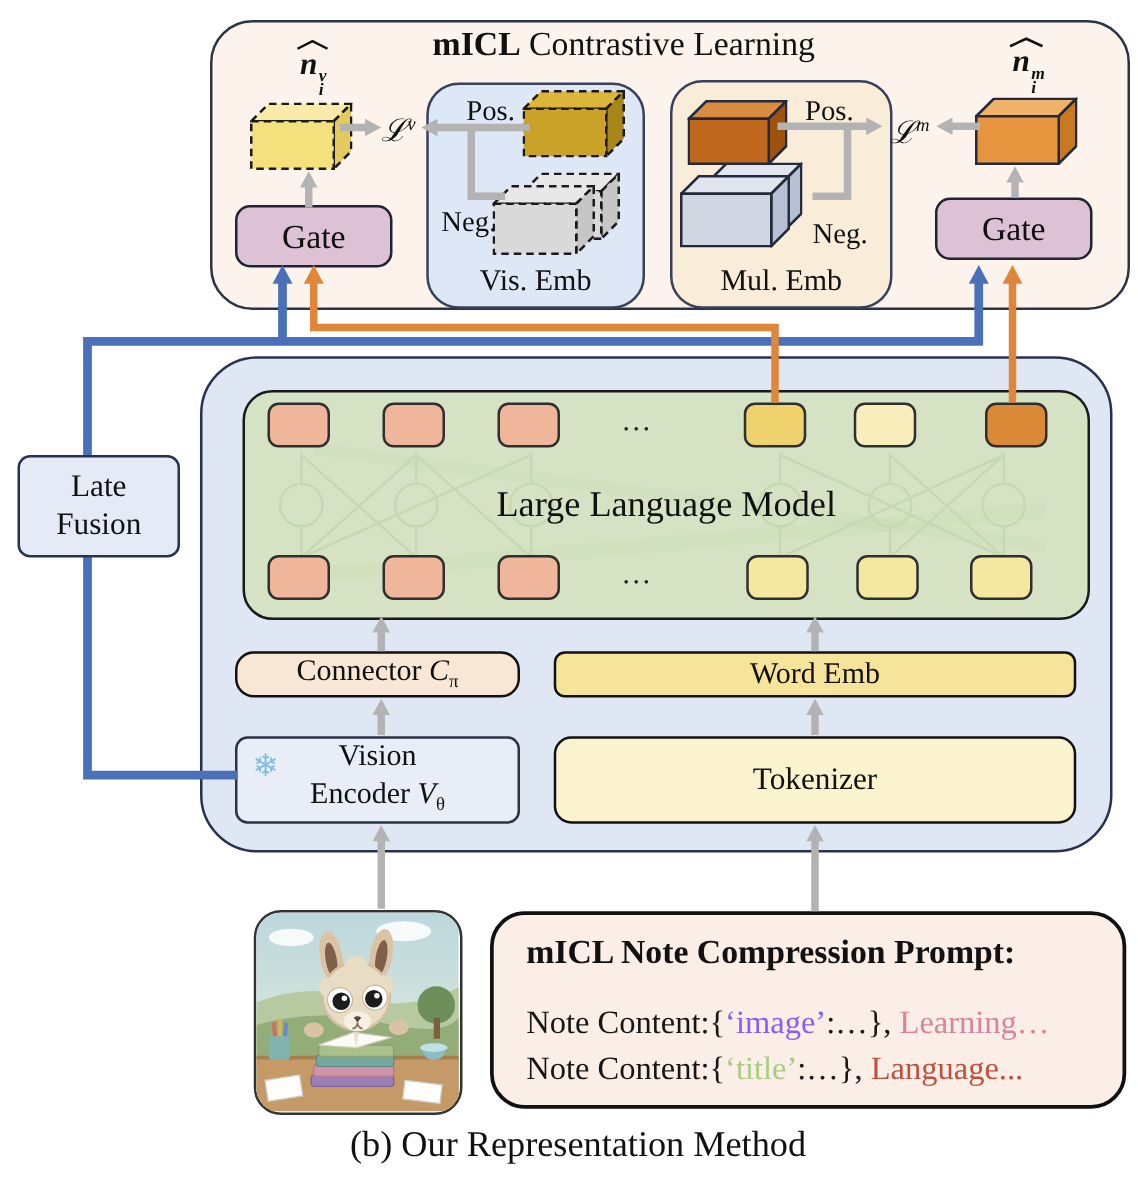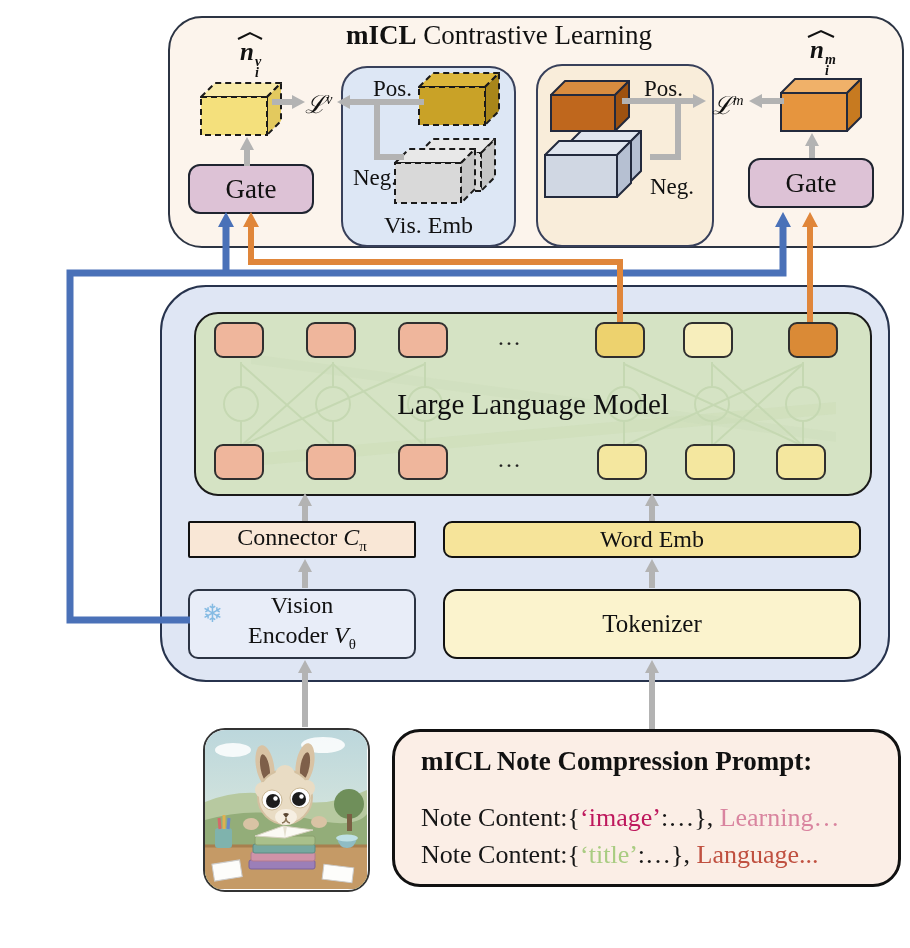--- a/index.html
+++ b/index.html
@@ -60,42 +60,42 @@
   .t-ellipsis{width:60px;text-align:center;font-size:24px;letter-spacing:2px;line-height:30px;color:#222;}
   .row-top > :nth-child(1){left:20px}.row-top > :nth-child(2){left:112px}.row-top > :nth-child(3){left:204px}
   .row-top > :nth-child(4){left:286px}.row-top > :nth-child(5){left:401px}.row-top > :nth-child(6){left:489px}
   .row-top > :nth-child(7){left:594px}
   .row-bot > :nth-child(1){left:20px}.row-bot > :nth-child(2){left:112px}.row-bot > :nth-child(3){left:204px}
   .row-bot > :nth-child(4){left:286px}.row-bot > :nth-child(5){left:403px}.row-bot > :nth-child(6){left:491px}
   .row-bot > :nth-child(7){left:582px}
 
   .proc{border:2px solid #111;box-sizing:border-box;display:flex;align-items:center;
         justify-content:center;z-index:2;font-size:24px;}
-  .connector-box{left:188px;top:521px;width:228px;height:37px;background:#f9e7d6;border-radius:2px;}
+  .connector-box{left:188px;top:521px;width:228px;height:37px;background:#f9e7d6;border-radius:15px;}
   .wordemb-box{left:443px;top:521px;width:418px;height:37px;background:#f6e49a;border-radius:9px;}
   .vision-box{left:188px;top:589px;width:228px;height:70px;background:#e8edf8;border-radius:10px;
               border:2px solid #2c3443;flex-direction:column;line-height:30px;}
   .tokenizer-box{left:443px;top:589px;width:418px;height:70px;background:#fbf3cd;border-radius:14px;font-size:25px;}
   .snowflake{position:absolute;left:12px;top:8px;font-size:25px;color:#85bbe3;z-index:3;}
   .sym{font-style:italic;}
   sub.small{font-size:15px;}
 
   .late-fusion{left:14px;top:364px;width:126px;height:78px;background:#e4eaf6;
                border:2.5px solid #27334d;border-radius:10px;display:flex;flex-direction:column;
                align-items:center;justify-content:center;font-size:25px;line-height:30px;z-index:6;}
 
   
   .llama{left:203px;top:728px;width:167px;height:164px;border:2.5px solid #333;border-radius:22px;
          overflow:hidden;z-index:2;box-sizing:border-box;}
   .prompt-box{left:392px;top:729px;width:509px;height:158px;background:#fbeee6;
               border:3px solid #111;border-radius:28px;z-index:2;box-sizing:border-box;
               padding:14px 0 0 26px;}
   .prompt-title{font-size:27px;font-weight:bold;margin-bottom:22px;}
   .prompt-line{font-size:26px;line-height:37px;white-space:nowrap;}
-  .seg-ink{color:#161616}.seg-blue{color:#be185d}.seg-pink{color:#d9849f}
+  .seg-ink{color:#161616}.seg-blue{color:#8b5cf6}.seg-pink{color:#d9849f}
   .seg-green{color:#a9cc82}.seg-red{color:#c05040}
 
   .caption{left:280px;top:900px;font-size:29px;z-index:2;}
   .watermark{left:620px;top:888px;font-size:25px;z-index:3;color:#9b9b9b;opacity:.8;
              font-family:"Liberation Sans",sans-serif;letter-spacing:1px;}
 
   #connectors{left:0;top:0;z-index:5;pointer-events:none;}
 </style>
 </head>
 <body>
@@ -149,20 +149,21 @@
   </svg>
   <svg class="box3d dashed g-gold" style="left:418px;top:72px;" width="82" height="54" viewBox="0 0 82 54">
     <polygon class="f-top" points="1,15 15,1 81,1 67,15"></polygon>
     <polygon class="f-side" points="67,15 81,1 81,39 67,53"></polygon>
     <rect class="f-front" x="1" y="15" width="66" height="38"></rect>
   </svg>
 
   <div class="abs panel mul-panel">
     <div class="abs pn-label" style="left:106px;top:10px;">Pos.</div>
     <div class="abs pn-label" style="left:112px;top:108px;">Neg.</div>
+    <div class="abs panel-cap">Mul. Emb</div>
   </div>
   <svg class="box3d solid3 g-steel" style="left:566px;top:130px;" width="76" height="56" viewBox="0 0 76 56">
     <polygon class="f-top" points="1,15 15,1 75,1 61,15"></polygon>
     <polygon class="f-side" points="61,15 75,1 75,41 61,55"></polygon>
     <rect class="f-front" x="1" y="15" width="60" height="40"></rect>
   </svg>
   <svg class="box3d solid3 g-steel" style="left:544px;top:140px;" width="88" height="58" viewBox="0 0 88 58">
     <polygon class="f-top" points="1,15 15,1 87,1 73,15"></polygon>
     <polygon class="f-side" points="73,15 87,1 87,43 73,57"></polygon>
     <rect class="f-front" x="1" y="15" width="72" height="42"></rect>
@@ -250,20 +251,24 @@
 
   <div class="abs proc vision-box">
     <span class="snowflake">❄</span>
     <span>Vision</span>
     <span><span>Encoder </span><span class="sym">V</span><sub class="small">θ</sub></span>
   </div>
   <div class="abs proc tokenizer-box">
       <span>Tokenizer</span>
     </div>
 
+  <div class="abs late-fusion">
+    <span>Late</span>
+    <span>Fusion</span>
+  </div>
 
   <div class="abs llama">
     <svg width="162" height="159" viewBox="0 0 162 159">
       <defs>
           <linearGradient id="sky" x1="0" y1="0" x2="0" y2="1">
         <stop offset="0" stop-color="#bcd7dc"></stop>
             <stop offset="1" stop-color="#e6eedd"></stop>
           </linearGradient>
         </defs>
       <rect width="162" height="159" fill="url(#sky)"></rect>
@@ -312,20 +317,21 @@
       </g>
     </svg>
   </div>
 
   <div class="abs prompt-box">
     <div class="prompt-title">mICL Note Compression Prompt:</div>
     <div class="prompt-line"><span class="seg-ink">Note Content:{</span><span class="seg-blue">‘image’</span><span class="seg-ink">:…}</span><span class="seg-ink">, </span><span class="seg-pink">Learning…</span></div>
     <div class="prompt-line"><span class="seg-ink">Note Content:{</span><span class="seg-green">‘title’</span><span class="seg-ink">:…}</span><span class="seg-ink">, </span><span class="seg-red">Language...</span></div>
   </div>
 
+  <div class="abs caption">(b) Our Representation Method</div>
 
   <svg id="connectors" class="abs" width="910" height="948" viewBox="0 0 910 948">
 
     <g stroke="#b3b3b3" stroke-width="6" fill="#b3b3b3">
       <line x1="247" y1="166" x2="247" y2="147"></line>
         <polygon points="247,137 240,150 254,150" stroke="none"></polygon>
       <line x1="272" y1="102" x2="294" y2="102"></line>
         <polygon points="305,102 292,95 292,109" stroke="none"></polygon>
       <line x1="424" y1="102" x2="347" y2="102"></line>
         <polygon points="337,102 350,95 350,109" stroke="none"></polygon>

